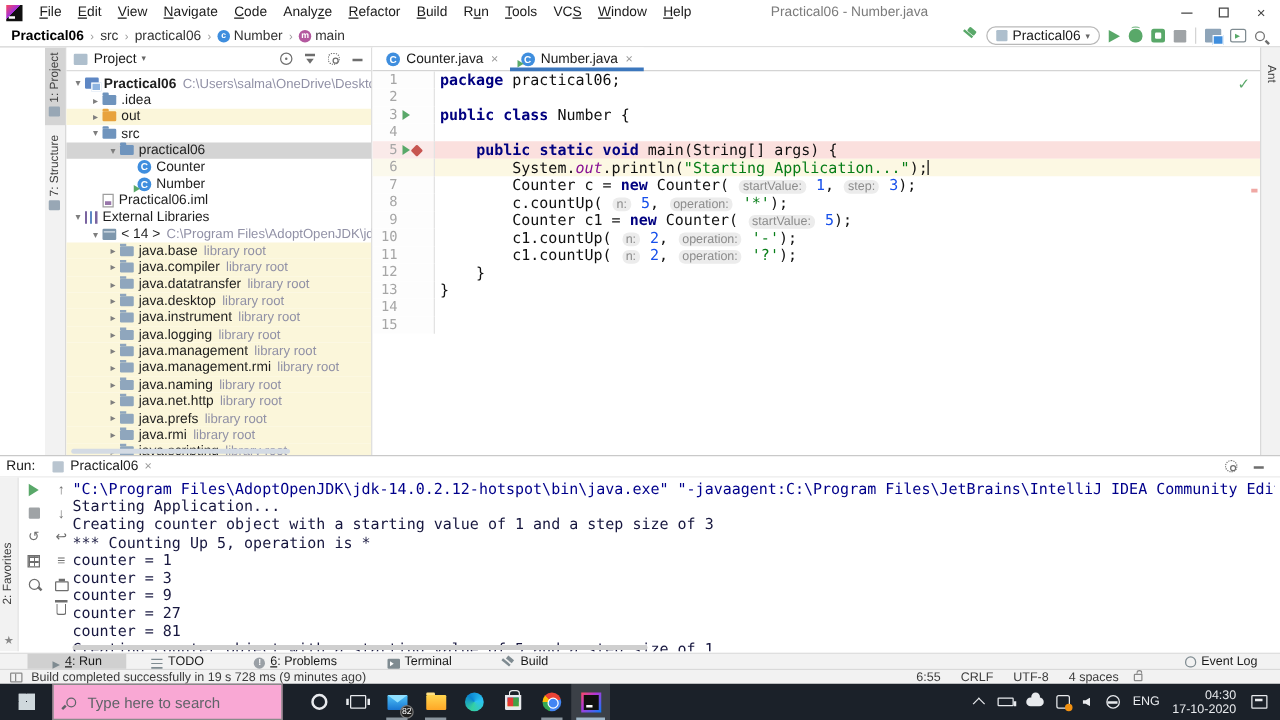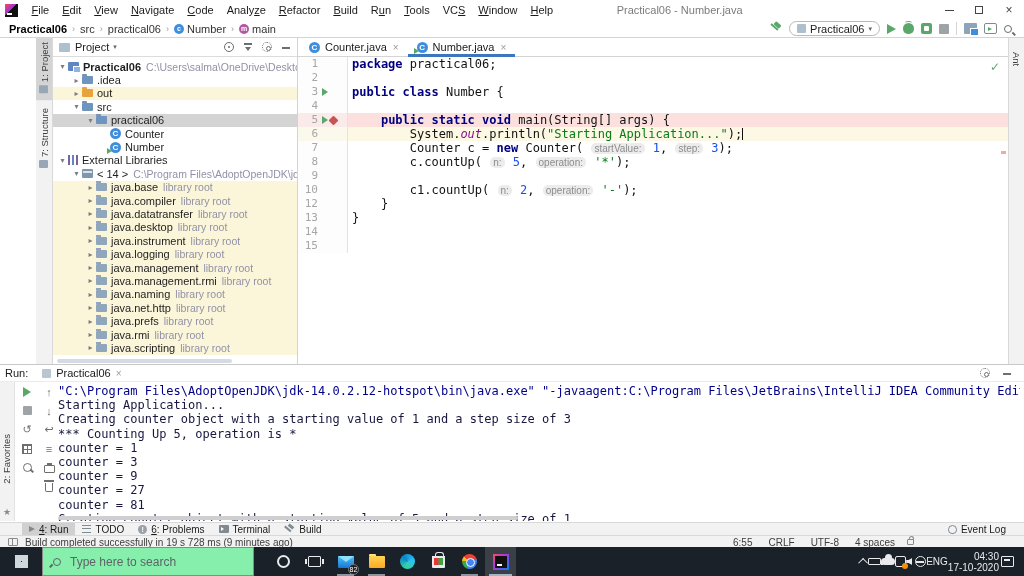--- a/index.html
+++ b/index.html
@@ -165,21 +165,21 @@
   .cb-print::before { content:''; position:absolute; top:-3px; left:2px; width:5px; height:2px; background:#6e6e6e; }
   .cb-trash { width:8px; height:9px; border:1px solid #6e6e6e; border-top:none; border-radius:0 0 2px 2px; position:relative; margin-top:2px; }
   .cb-trash::before { content:''; position:absolute; top:-3px; left:-2px; width:10px; height:1.5px; background:#6e6e6e; }
   .c-output { position:absolute; left:58px; top:2px; right:4px; bottom:0; font-family:"DejaVu Sans Mono", monospace;
     font-size:12px; line-height:14.2px; white-space:pre; overflow:hidden; color:#17173f; }
   .c-line.cmd { color:#00008b; }
   .c-hscroll { position:absolute; left:58px; bottom:1px; width:460px; height:4px; background:#cfcfcf; border-radius:2px; }
   
   .tw-bar { height:13px; background:#f2f2f2; border-top:1px solid #d9d9d9; display:flex; align-items:center;
     font-size:10px; color:#1a1a1a; padding:0 10px 0 22px; }
-  .tw-item { display:flex; align-items:center; gap:4px; padding:0 7px; height:100%; }
+  .tw-item { display:flex; align-items:flex-end; gap:4px; padding:0 20px; height:100%; }
   .tw-item.active { background:#d0d0d0; }
   .tw-item u { text-decoration:underline; }
   .twi { display:inline-block; position:relative; flex:none; }
   .twi-play { width:0; height:0; border-left:6px solid #7f8b91; border-top:3.5px solid transparent; border-bottom:3.5px solid transparent; }
   .twi-list { width:9px; height:8px; background:linear-gradient(#7f8b91 0 1px,transparent 1px 3.5px,#7f8b91 3.5px 4.5px,transparent 4.5px 7px,#7f8b91 7px 8px); }
   .twi-error { width:9px; height:9px; border-radius:50%; background:#9aa0a6; color:#fff; font-size:7px; line-height:9px; text-align:center; font-weight:bold; }
   .twi-term { width:10px; height:8px; background:#7f8b91; border-radius:1px; }
   .twi-term::after { content:''; position:absolute; left:2px; top:2px; width:0; height:0; border-left:3px solid #fff; border-top:2px solid transparent; border-bottom:2px solid transparent; }
   .twi-hammer { width:11px; height:10px; }
   .twi-hammer::before { content:''; position:absolute; top:1px; left:4px; width:6px; height:3px; background:#7f8b91; transform:rotate(40deg); }
@@ -193,21 +193,21 @@
   .sb-ic::after { content:''; position:absolute; left:2.5px; top:0; bottom:0; width:1px; background:#8a8a8a; }
   .sb-right { margin-left:auto; display:flex; align-items:center; gap:16px; margin-right:102px; }
   .sb-lock { width:7px; height:6px; border:1px solid #8a8a8a; border-radius:1px; position:relative; margin-left:-4px; }
   .sb-lock::before { content:''; position:absolute; top:-4px; left:1px; width:3px; height:3px; border:1px solid #8a8a8a; border-bottom:none; border-radius:3px 3px 0 0; }
   
   .taskbar { position:absolute; left:0; right:0; bottom:0; height:29px; background:#1b2129; display:flex; align-items:stretch; color:#e8eaed; }
   .tb-start { width:42px; display:flex; align-items:center; justify-content:center; }
   .win-logo { width:13px; height:13px;
     background:linear-gradient(#cfd8dc 0 6px,transparent 6px 7px,#cfd8dc 7px),
                linear-gradient(90deg,#cfd8dc 0 6px,transparent 6px 7px,#cfd8dc 7px); }
-  .tb-search { width:212px; background:#86efac; border:1px solid #8a8a8a; display:flex; align-items:center;
+  .tb-search { width:184px; background:#f9a8d4; border:1px solid #8a8a8a; display:flex; align-items:center;
     color:#5f6368; font-size:12px; gap:9px; padding-left:10px; }
   .ts-ic { width:8px; height:8px; border:1.5px solid #5f6368; border-radius:50%; position:relative; flex:none; transform:scaleX(-1); }
   .ts-ic::after { content:''; position:absolute; left:6.5px; top:6.5px; width:4px; height:1.5px; background:#5f6368; transform:rotate(45deg); }
   .tb-apps { display:flex; margin-left:14px; }
   .tb-cell { width:31px; display:flex; align-items:center; justify-content:center; position:relative; }
   .tb-cell.running::after { content:''; position:absolute; bottom:0; left:7px; right:7px; height:2px; background:#8a959e; }
   .tb-cell.active { background:rgba(255,255,255,.14); }
   .tb-cell.active::after { content:''; position:absolute; bottom:0; left:4px; right:4px; height:2px; background:#9fb6c7; }
   .ic-cortana { width:13px; height:13px; border:2px solid #e8eaed; border-radius:50%; }
   .ic-taskview { width:13px; height:11px; border:1.5px solid #e8eaed; border-radius:1px; position:relative; background:transparent; }
@@ -224,21 +224,21 @@
   .ic-store { width:13px; height:12px; background:#e8eaed; border-radius:0 0 1px 1px; position:relative; }
   .ic-store::before { content:''; position:absolute; top:-4px; left:3px; width:7px; height:4px; border:1.5px solid #e8eaed; border-bottom:none; border-radius:3px 3px 0 0; }
   .ic-store::after { content:''; position:absolute; top:2px; left:2px; width:9px; height:7px;
     background:linear-gradient(90deg,#e53935 0 4px,#43a047 5px 9px),linear-gradient(#1e88e5 0 3px,#fdd835 4px 7px); background-blend-mode:normal; }
   .ic-chrome { width:15px; height:15px; border-radius:50%;
     background:conic-gradient(from -45deg,#ea4335 0 33%,#4285f4 33% 66%,#34a853 66% 88%,#fbbc05 88%); position:relative; }
   .ic-chrome::after { content:''; position:absolute; top:4px; left:4px; width:7px; height:7px; background:#4285f4; border:1.5px solid #fff; border-radius:50%; }
   .ic-idea { width:16px; height:16px; background:linear-gradient(135deg,#fc4a62 0%,#b136d9 40%,#087cfa 100%); position:relative; }
   .ic-idea::before { content:''; position:absolute; inset:2px; background:#101010; }
   .ic-idea::after { content:''; position:absolute; left:4px; bottom:4px; width:5px; height:1.5px; background:#fff; }
-  .tb-tray { margin-left:auto; display:flex; align-items:center; gap:0; padding-right:10px; font-size:10px; }
+  .tb-tray { margin-left:auto; display:flex; align-items:center; gap:10px; padding-right:10px; font-size:10px; }
   .tr { position:relative; display:inline-block; }
   .tr-chev { width:7px; height:7px; border-left:1.5px solid #e8eaed; border-top:1.5px solid #e8eaed; transform:rotate(45deg) translateY(2px); }
   .tr-batt { width:13px; height:7px; border:1px solid #e8eaed; border-radius:1px; }
   .tr-batt::after { content:''; position:absolute; right:-3px; top:1.5px; width:2px; height:4px; background:#e8eaed; }
   .tr-cloud { width:14px; height:7px; background:#e8eaed; border-radius:4px; }
   .tr-cloud::before { content:''; position:absolute; top:-4px; left:4px; width:7px; height:7px; background:#e8eaed; border-radius:50%; }
   .tr-app { width:11px; height:11px; border:1.5px solid #e8eaed; border-radius:2px; }
   .tr-app::after { content:''; position:absolute; right:-3px; bottom:-3px; width:6px; height:6px; background:#f29111; border-radius:50%; }
   .tr-vol { width:6px; height:7px; background:#e8eaed; clip-path:polygon(0 30%,40% 30%,100% 0,100% 100%,40% 70%,0 70%); margin-right:3px; }
   .tr-vol::after { content:')'; position:absolute; left:7px; top:-3px; color:#e8eaed; font-size:9px; }
@@ -362,20 +362,25 @@
         <div class="trow" style="padding-left: 46px;">
           <span class="chev"></span>
           <span class="ti ti-class">C</span>
           <span class="tlabel">Counter</span>
         </div>
         <div class="trow" style="padding-left: 46px;">
           <span class="chev"></span>
           <span class="ti ti-class runnable">C</span>
           <span class="tlabel">Number</span>
         </div>
+        <div class="trow" style="padding-left: 18px;">
+          <span class="chev"></span>
+          <span class="ti ti-iml"></span>
+          <span class="tlabel">Practical06.iml</span>
+        </div>
         <div class="trow" style="padding-left: 4px;">
           <span class="chev">▾</span>
           <span class="ti ti-extlib"></span>
           <span class="tlabel">External Libraries</span>
         </div>
         <div class="trow" style="padding-left: 18px;">
           <span class="chev">▾</span>
           <span class="ti ti-jdk"></span>
           <span class="tlabel">&lt; 14 &gt;</span>
           <span class="textra">C:\Program Files\AdoptOpenJDK\jdk-14.0.2.12-hot</span>
@@ -479,22 +484,23 @@
       <span class="ed-check">✓</span>
       <span class="ed-mark"></span>
     <div class="code-line"><span class="gutter"><span class="gut-num">1</span><span class="gut-icons"></span></span><span class="code-text"><span class="tk-kw">package</span><span class="tk-pl"> practical06;</span></span></div>
         <div class="code-line"><span class="gutter"><span class="gut-num">2</span><span class="gut-icons"></span></span><span class="code-text"></span></div>
         <div class="code-line"><span class="gutter"><span class="gut-num">3</span><span class="gut-icons"><span class="g-run"></span></span></span><span class="code-text"><span class="tk-kw">public</span><span class="tk-pl"> </span><span class="tk-kw">class</span><span class="tk-pl"> Number {</span></span></div>
         <div class="code-line"><span class="gutter"><span class="gut-num">4</span><span class="gut-icons"></span></span><span class="code-text"></span></div>
         <div class="code-line bg-bp"><span class="gutter"><span class="gut-num">5</span><span class="gut-icons"><span class="g-run"></span><span class="g-bp"></span></span></span><span class="code-text"><span class="tk-pl">    </span><span class="tk-kw">public</span><span class="tk-pl"> </span><span class="tk-kw">static</span><span class="tk-pl"> </span><span class="tk-kw">void</span><span class="tk-pl"> main(String[] args) {</span></span></div>
         <div class="code-line bg-cur"><span class="gutter"><span class="gut-num">6</span><span class="gut-icons"></span></span><span class="code-text"><span class="tk-pl">        System.</span><span class="tk-fd">out</span><span class="tk-pl">.println(</span><span class="tk-st">"Starting Application..."</span><span class="tk-pl">);</span><span class="caret"></span></span></div>
         <div class="code-line"><span class="gutter"><span class="gut-num">7</span><span class="gut-icons"></span></span><span class="code-text"><span class="tk-pl">        Counter c = </span><span class="tk-kw">new</span><span class="tk-pl"> Counter( </span><span class="tk-hint">startValue:</span><span class="tk-nm"> 1</span><span class="tk-pl">, </span><span class="tk-hint">step:</span><span class="tk-nm"> 3</span><span class="tk-pl">);</span></span></div>
         <div class="code-line"><span class="gutter"><span class="gut-num">8</span><span class="gut-icons"></span></span><span class="code-text"><span class="tk-pl">        c.countUp( </span><span class="tk-hint">n:</span><span class="tk-nm"> 5</span><span class="tk-pl">, </span><span class="tk-hint">operation:</span><span class="tk-st"> '*'</span><span class="tk-pl">);</span></span></div>
-        <div class="code-line"><span class="gutter"><span class="gut-num">9</span><span class="gut-icons"></span></span></div>
+        <div class="code-line"><span class="gutter"><span class="gut-num">9</span><span class="gut-icons"></span></span><span class="code-text"><span class="tk-pl">        Counter c1 = </span><span class="tk-kw">new</span><span class="tk-pl"> Counter( </span><span class="tk-hint">startValue:</span><span class="tk-nm"> 5</span><span class="tk-pl">);</span></span></div>
         <div class="code-line"><span class="gutter"><span class="gut-num">10</span><span class="gut-icons"></span></span><span class="code-text"><span class="tk-pl">        c1.countUp( </span><span class="tk-hint">n:</span><span class="tk-nm"> 2</span><span class="tk-pl">, </span><span class="tk-hint">operation:</span><span class="tk-st"> '-'</span><span class="tk-pl">);</span></span></div>
+        <div class="code-line"><span class="gutter"><span class="gut-num">11</span><span class="gut-icons"></span></span><span class="code-text"><span class="tk-pl">        c1.countUp( </span><span class="tk-hint">n:</span><span class="tk-nm"> 2</span><span class="tk-pl">, </span><span class="tk-hint">operation:</span><span class="tk-st"> '?'</span><span class="tk-pl">);</span></span></div>
         <div class="code-line"><span class="gutter"><span class="gut-num">12</span><span class="gut-icons"></span></span><span class="code-text"><span class="tk-pl">    }</span></span></div>
         <div class="code-line"><span class="gutter"><span class="gut-num">13</span><span class="gut-icons"></span></span><span class="code-text"><span class="tk-pl">}</span></span></div>
         <div class="code-line"><span class="gutter"><span class="gut-num">14</span><span class="gut-icons"></span></span><span class="code-text"></span></div>
         <div class="code-line"><span class="gutter"><span class="gut-num">15</span><span class="gut-icons"></span></span><span class="code-text"></span></div>
       </div>
   </div>
 
   <div class="strip strip-right">
     <span class="strip-item">Ant</span>
   </div>

